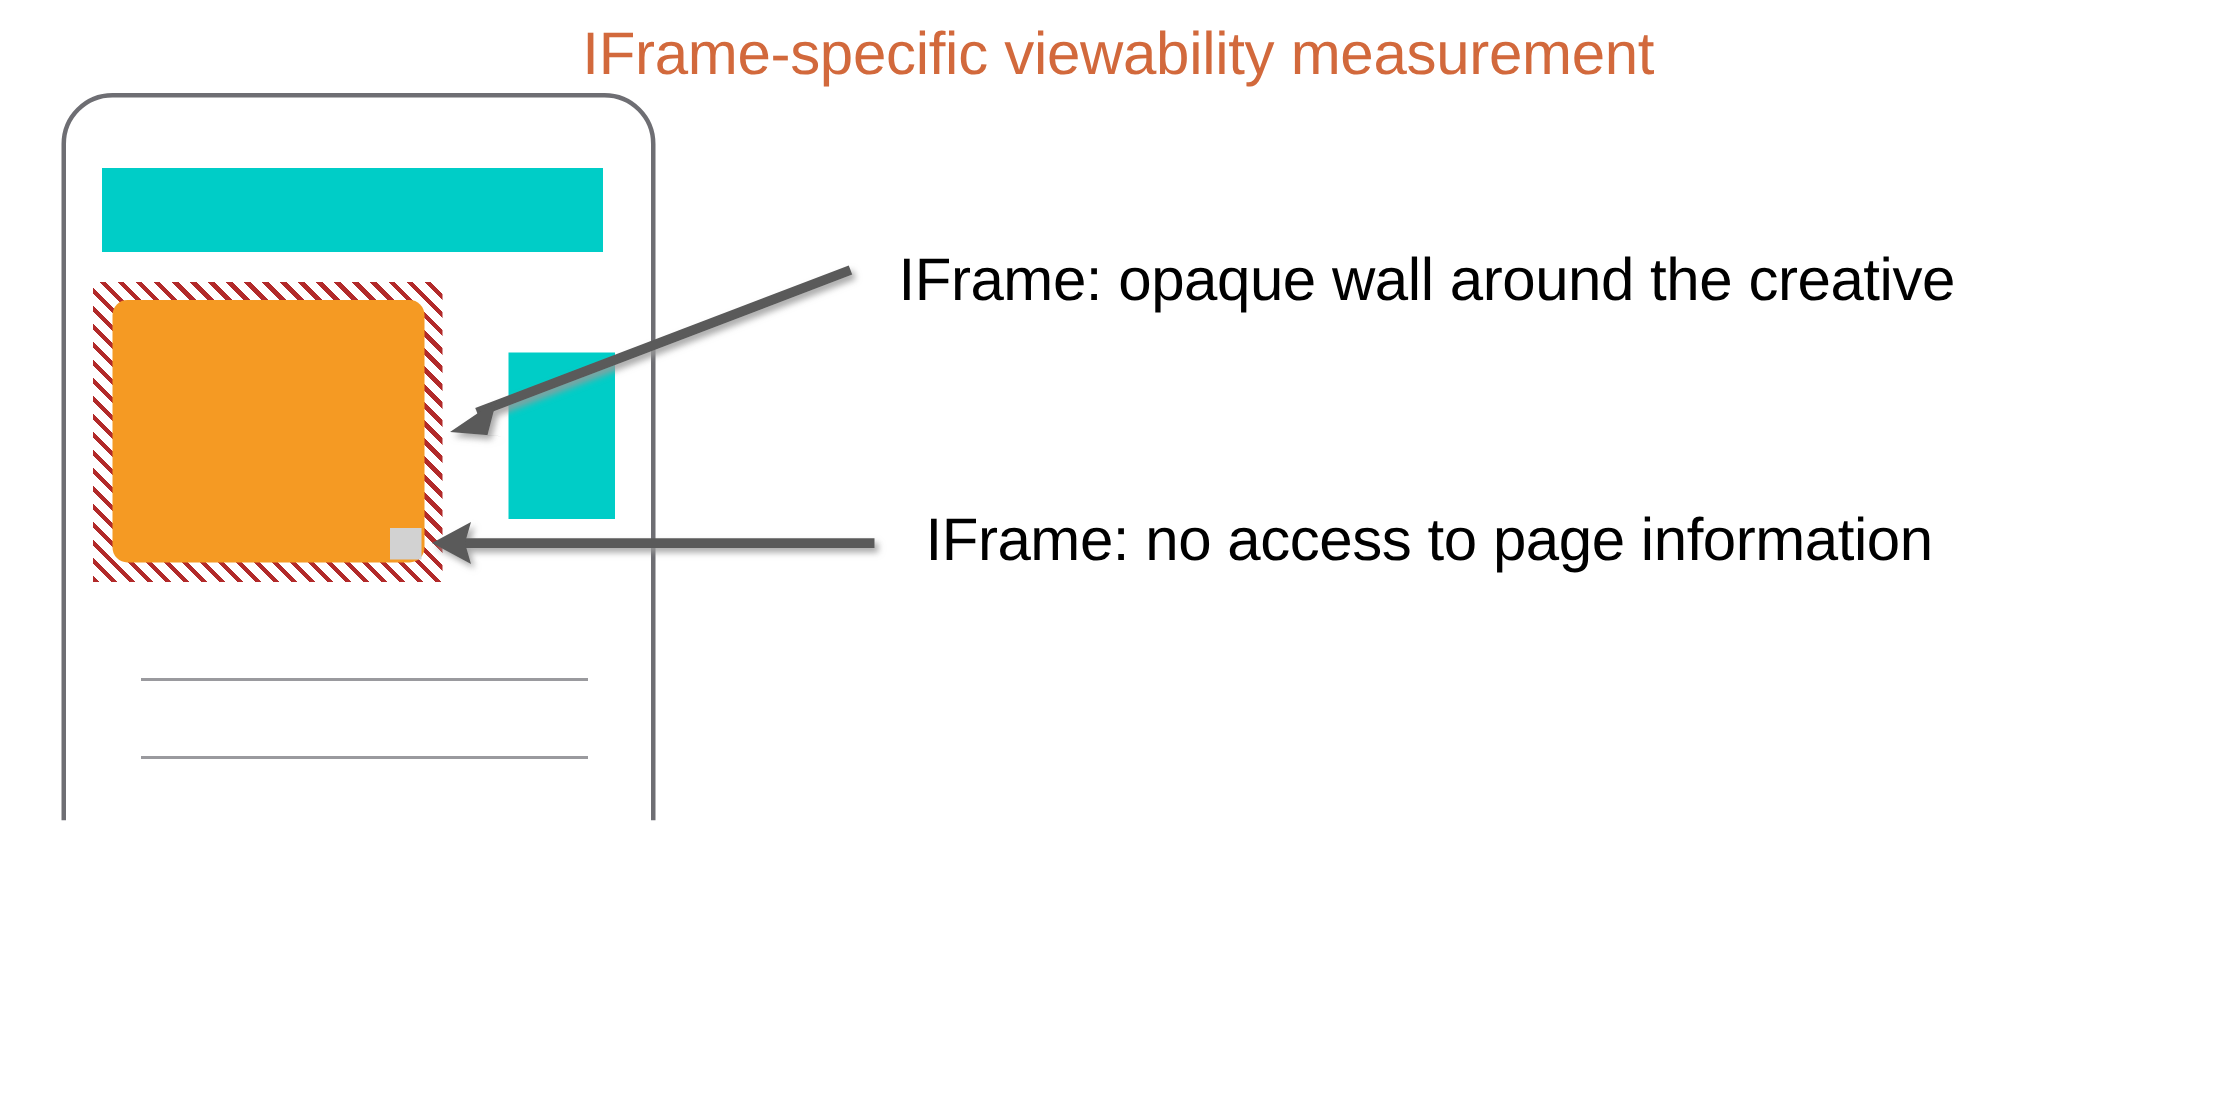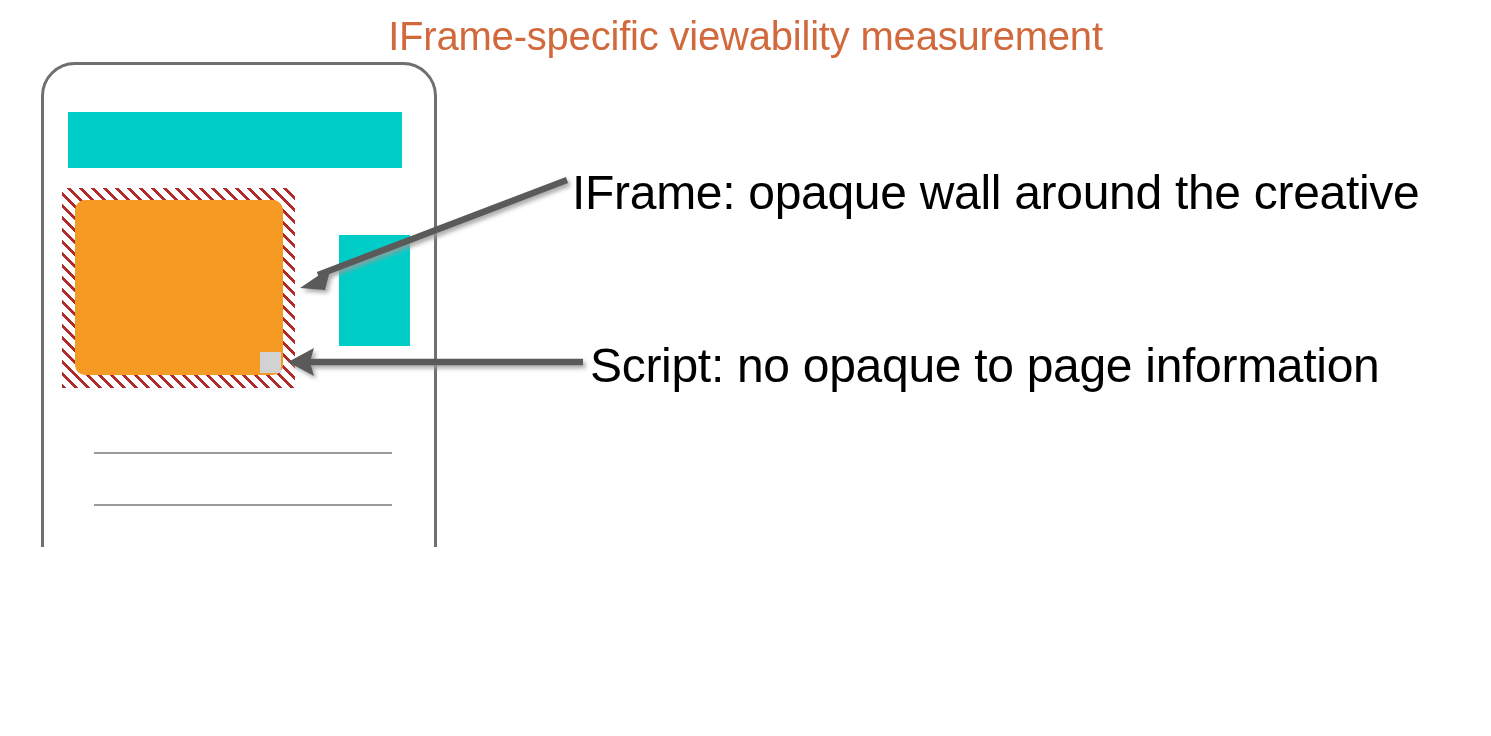--- a/index.html
+++ b/index.html
@@ -113,25 +113,26 @@
     left: 0;
     top: 0;
     width: 1491px;
     height: 736px;
     pointer-events: none;
   }
 
   
   .callout {
     position: absolute;
-    font-size: 48px;
+    font-size: 40px;
     font-weight: 400;
     color: #000000;
     white-space: nowrap;
     letter-spacing: -0.3px;
+    margin-left: 27px;
   }
   #callout-iframe { left: 572px; top: 165px; }
   #callout-script { left: 590px; top: 338px; }
 </style>
 </head>
 <body>
 
 <div id="slide">
 
   <div id="slide-title">IFrame-specific viewability measurement</div>
@@ -164,15 +165,15 @@
       <polygon points="300,288 331,267 325,290 336,291" fill="#5a5a5a"></polygon>
     </g>
 
     <g filter="url(#softshadow)">
       <line x1="583" y1="362" x2="308" y2="362" stroke="#5a5a5a" stroke-width="6.5" stroke-linecap="butt"></line>
       <polygon points="288,362 314,348 310,362 314,376" fill="#5a5a5a"></polygon>
     </g>
   </svg>
 
   <div class="callout" id="callout-iframe">IFrame: opaque wall around the creative</div>
-  <div class="callout" id="callout-script">Script: no opaque to page information</div>
+  <div class="callout" id="callout-script">IFrame: no access to page information</div>
 
 </div>
 
 </body></html>

